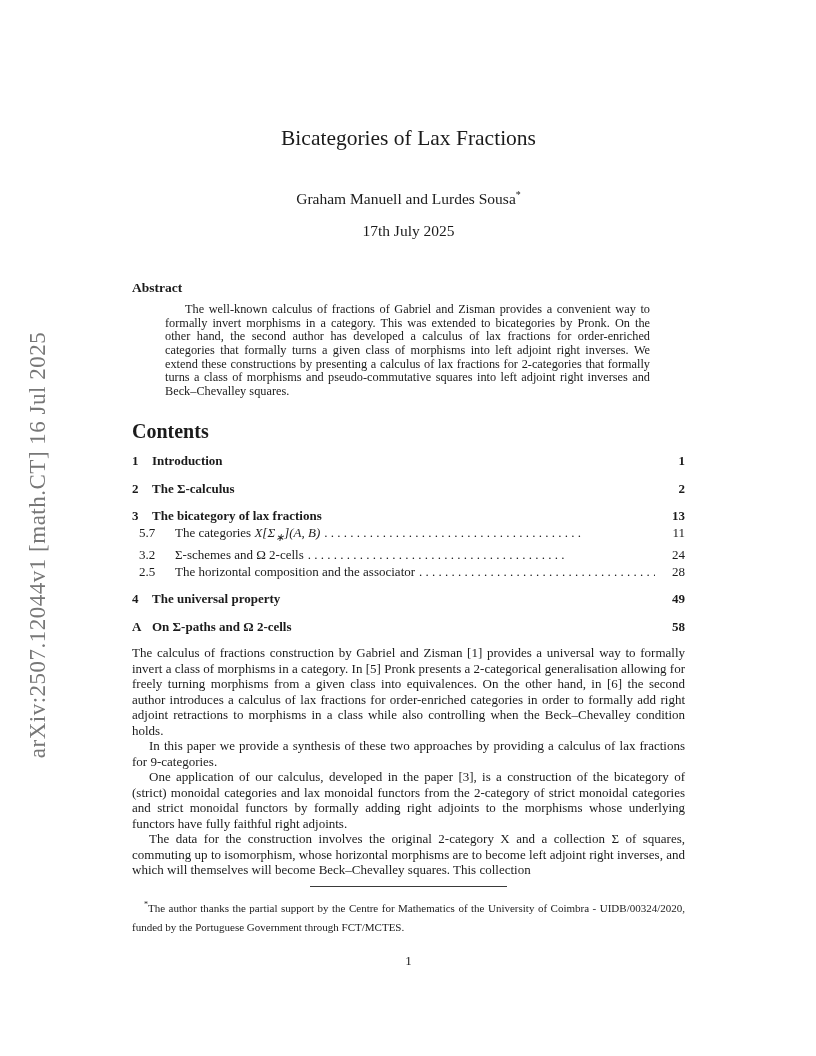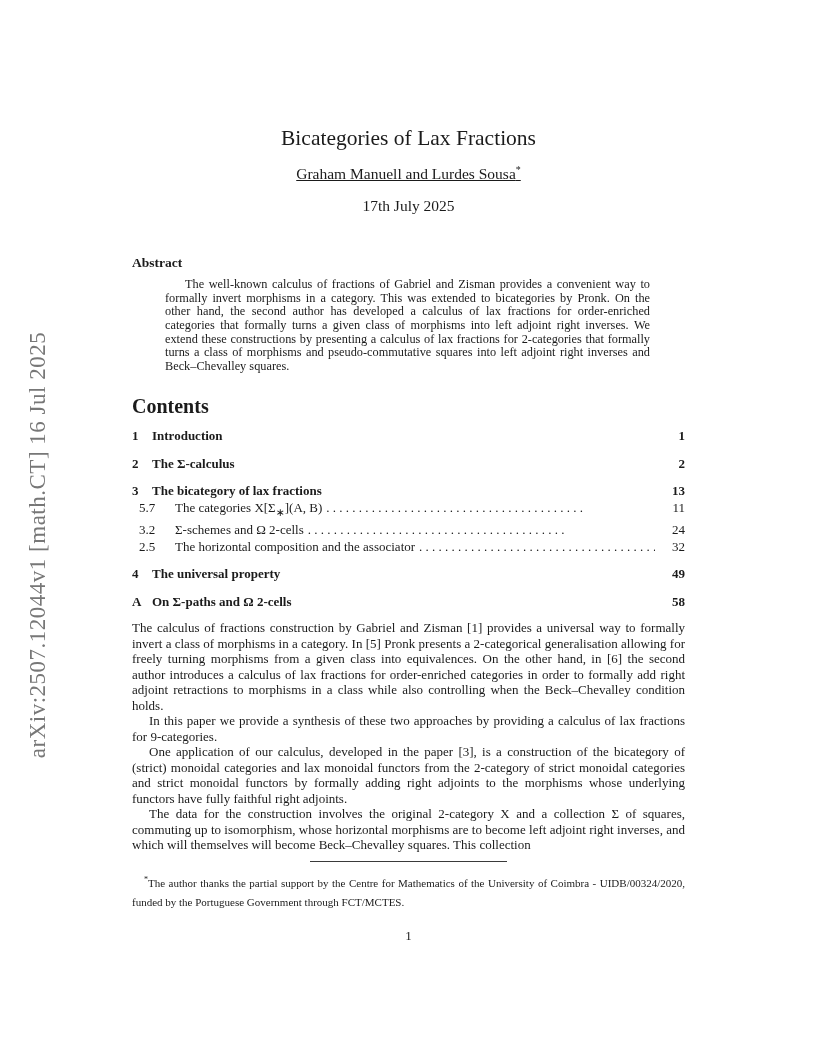--- a/index.html
+++ b/index.html
@@ -27,25 +27,24 @@
     left:132px; top:8px;
     width:553px;
   }
   .paper-title {
     margin-top:117px;
     text-align:center;
     font-size:21.5px;
     line-height:26px;
   }
   .authors {
-    margin-top:9px;
+    margin-top:34px;
     text-align:center;
     font-size:15.5px;
     line-height:19px;
-    text-decoration:underline;
   }
   .authors sup { font-size:10px; }
   .paper-date {
     margin-top:13px;
     text-align:center;
     font-size:15.5px;
     line-height:19px;
   }
   .abstract-heading {
     margin-top:39px;
@@ -79,21 +78,21 @@
   .toc-row.l2 { margin-top:1.5px; padding-left:7px; }
   .toc-row .num { flex:none; width:20px; }
   .toc-row.l2 .num { width:36px; }
   .toc-row .label { flex:none; white-space:nowrap; }
   .toc-row .fill { flex:1 1 auto; overflow:hidden; white-space:nowrap; margin:0 4px; }
   .toc-row.l2 .fill::after {
     content:" .  .  .  .  .  .  .  .  .  .  .  .  .  .  .  .  .  .  .  .  .  .  .  .  .  .  .  .  .  .  .  .  .  .  .  .  .  .  .  .";
     color:#1b1b1b;
   }
   .toc-row .pg { flex:none; width:26px; text-align:right; }
-  .mathit { }
+  .mathit { font-style:italic; }
   .body-par {
     margin:0;
     font-size:13px;
     line-height:15.5px;
     text-align:justify;
   }
   .body-par.firstpar { margin-top:11px; }
   .body-par.indent { text-indent:17px; }
   .footnote-rule {
     margin-top:8px;
@@ -170,21 +169,21 @@
         <span class="num">3.2</span>
         <span class="label">Σ-schemes and Ω 2-cells</span>
         <span class="fill"></span>
         <span class="pg">24</span>
       </div>
 
       <div class="toc-row l2">
         <span class="num">2.5</span>
         <span class="label">The horizontal composition and the associator</span>
         <span class="fill"></span>
-        <span class="pg">32</span>
+        <span class="pg">28</span>
       </div>
 
       <div class="toc-row l1">
         <span class="num">4</span>
         <span class="label">The universal property</span>
         <span class="fill"></span>
         <span class="pg">49</span>
       </div>
 
       <div class="toc-row l1">

